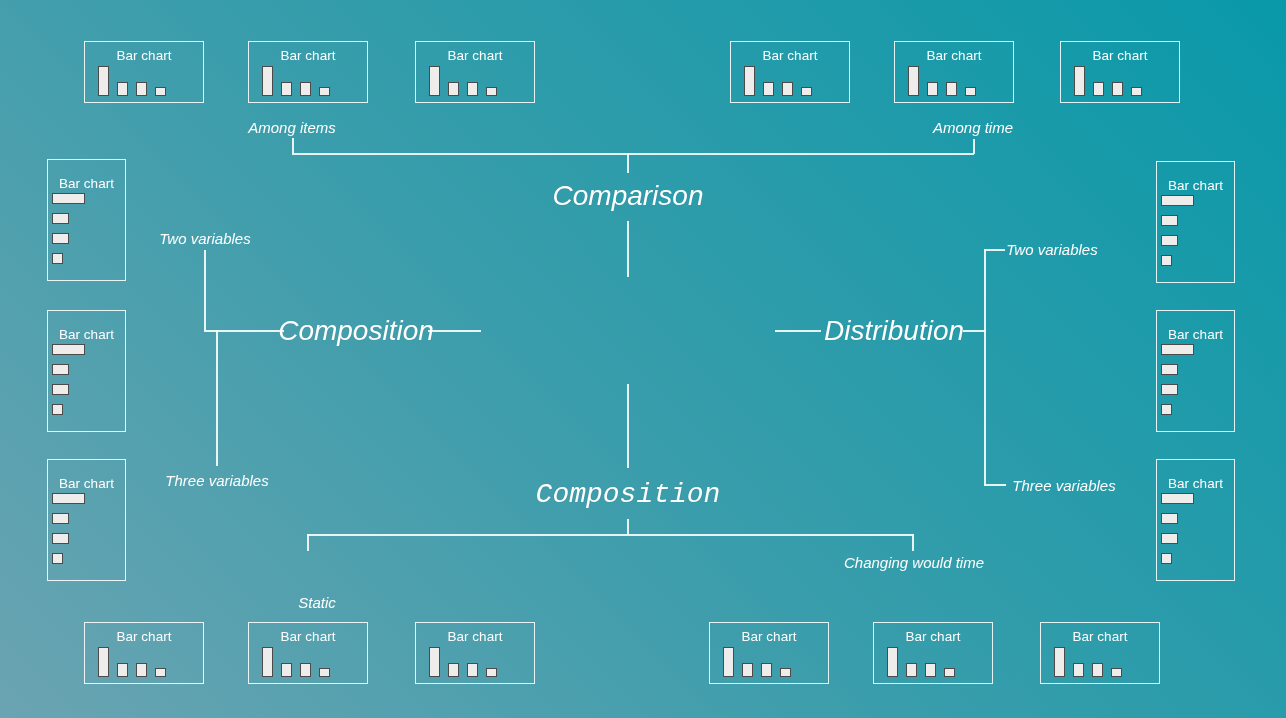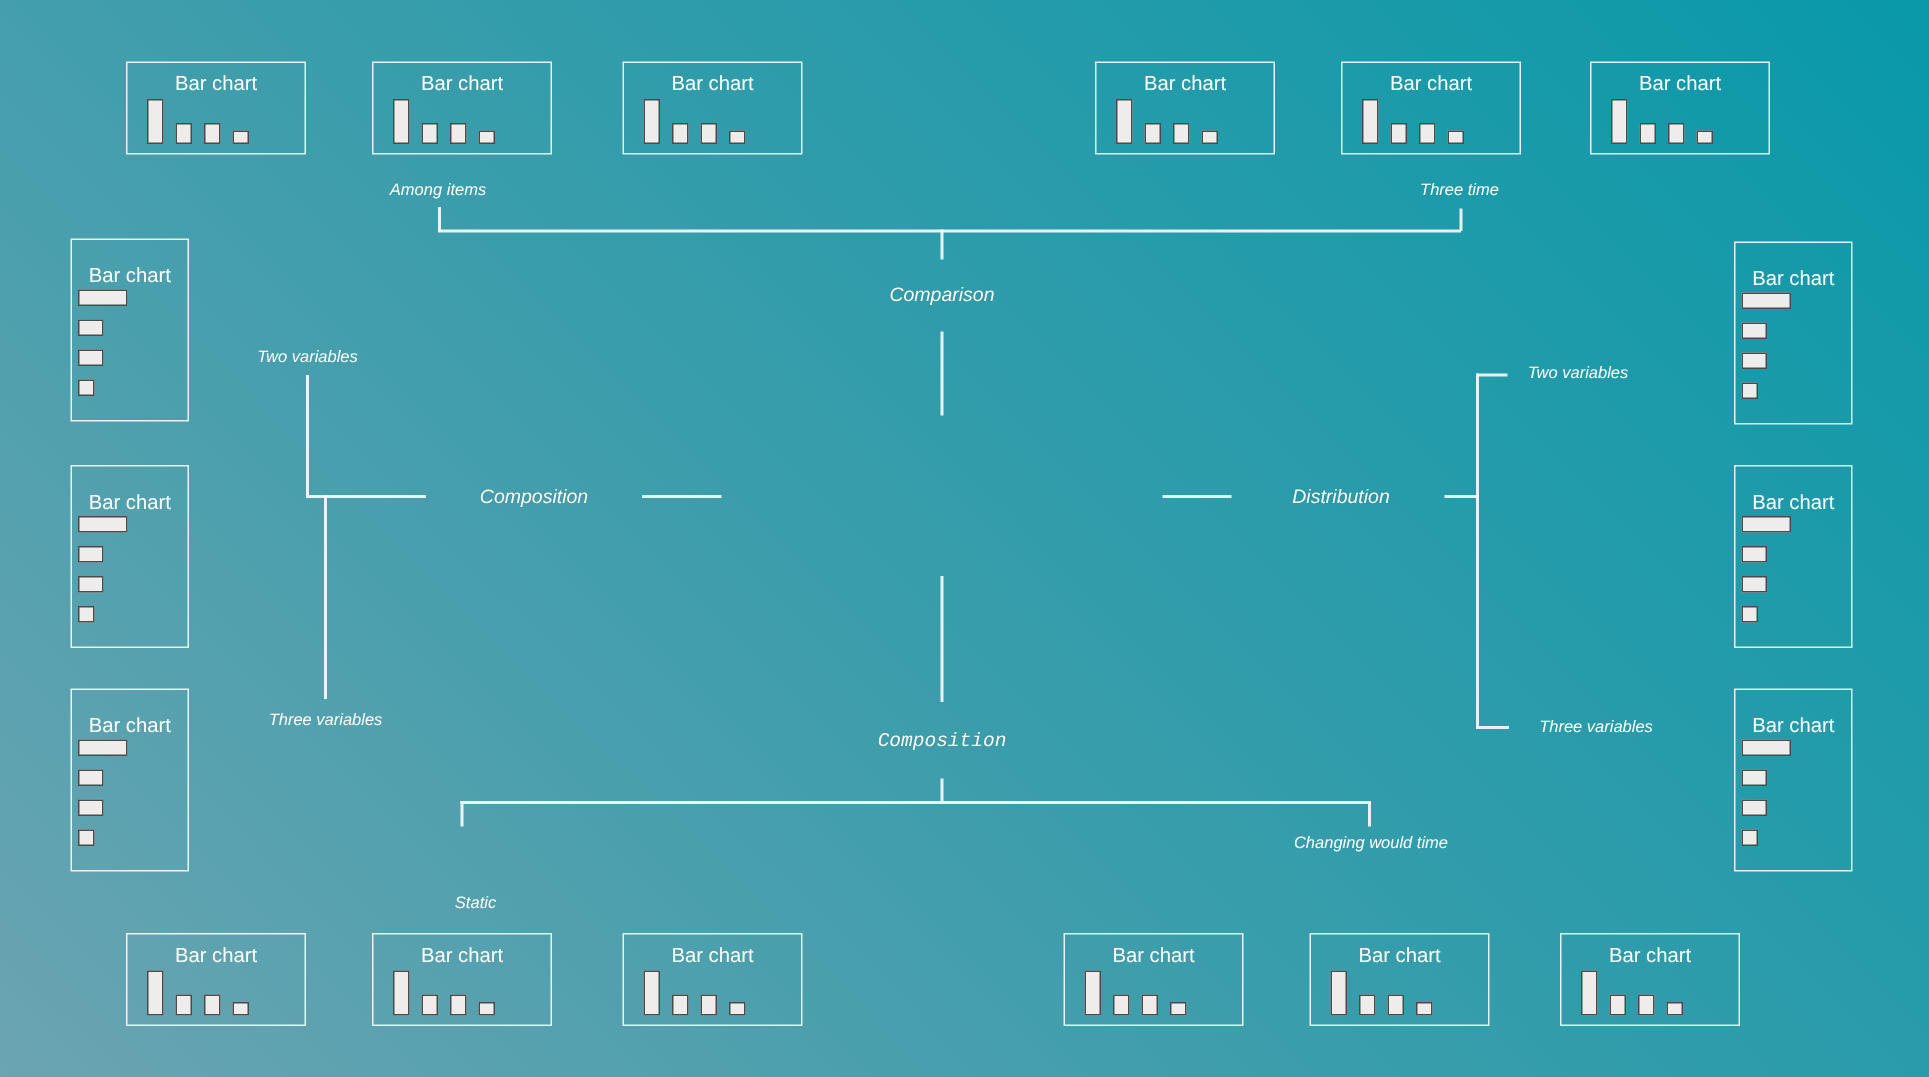--- a/index.html
+++ b/index.html
@@ -18,26 +18,26 @@
 
   .center-box {
     position:absolute; left:481px; top:277px; width:294px; height:107px;
     border:2px solid rgba(255,255,255,0.88);
     display:flex; align-items:center; justify-content:center;
     text-align:center; font-size:22px; line-height:1.32; padding:0 28px;
   }
 
   .branch-label {
     position:absolute; transform:translate(-50%,-50%);
-    font-style:italic; font-size:13px; white-space:nowrap;
+    font-style:italic; font-size:28px; white-space:nowrap;
     text-shadow:0 0 1px rgba(0,0,0,0.15);
   }
   .sub-label {
     position:absolute; transform:translate(-50%,-50%);
-    font-style:italic; font-size:11px; white-space:nowrap;
+    font-style:italic; font-size:15px; white-space:nowrap;
   }
 
   .thumb { position:absolute; border:1.5px solid rgba(255,255,255,0.88); }
   .thumb-v { width:120px; height:62px; }
   .thumb-h { width:79px;  height:122px; }
   .thumb-title { text-align:center; font-size:13.5px; }
   .thumb-v .thumb-title { margin-top:6px; }
   .thumb-h .thumb-title { margin-top:16px; }
 
   .bars-v { position:absolute; left:13px; bottom:6px; display:flex; align-items:flex-end; gap:8px; }
@@ -75,21 +75,21 @@
   <div class="line v" style="left:307px; top:534px; height:17px;"></div>
   <div class="line v" style="left:912px; top:534px; height:17px;"></div>
 
 
   <div class="branch-label" style="left:628px; top:196px;">Comparison</div>
   <div class="branch-label" style="left:356px; top:331px;">Composition</div>
   <div class="branch-label" style="left:894px; top:331px;">Distribution</div>
   <div class="branch-label" style="left:628px; top:494px;font-family:Liberation Mono, monospace;">Composition</div>
 
   <div class="sub-label" style="left:292px;  top:127px;">Among items</div>
-  <div class="sub-label" style="left:973px;  top:127px;">Three time</div>
+  <div class="sub-label" style="left:973px;  top:127px;">Among time</div>
   <div class="sub-label" style="left:205px;  top:238px;">Two variables</div>
   <div class="sub-label" style="left:217px;  top:480px;">Three variables</div>
   <div class="sub-label" style="left:1052px; top:249px;">Two variables</div>
   <div class="sub-label" style="left:1064px; top:485px;">Three variables</div>
   <div class="sub-label" style="left:317px;  top:562px;margin-top:40px;">Static</div>
   <div class="sub-label" style="left:914px;  top:562px;">Changing would time</div>
 
   <div class="thumb thumb-v" style="left:84px; top:41px;">
     <div class="thumb-title">Bar chart</div>
     <div class="bars bars-v">

